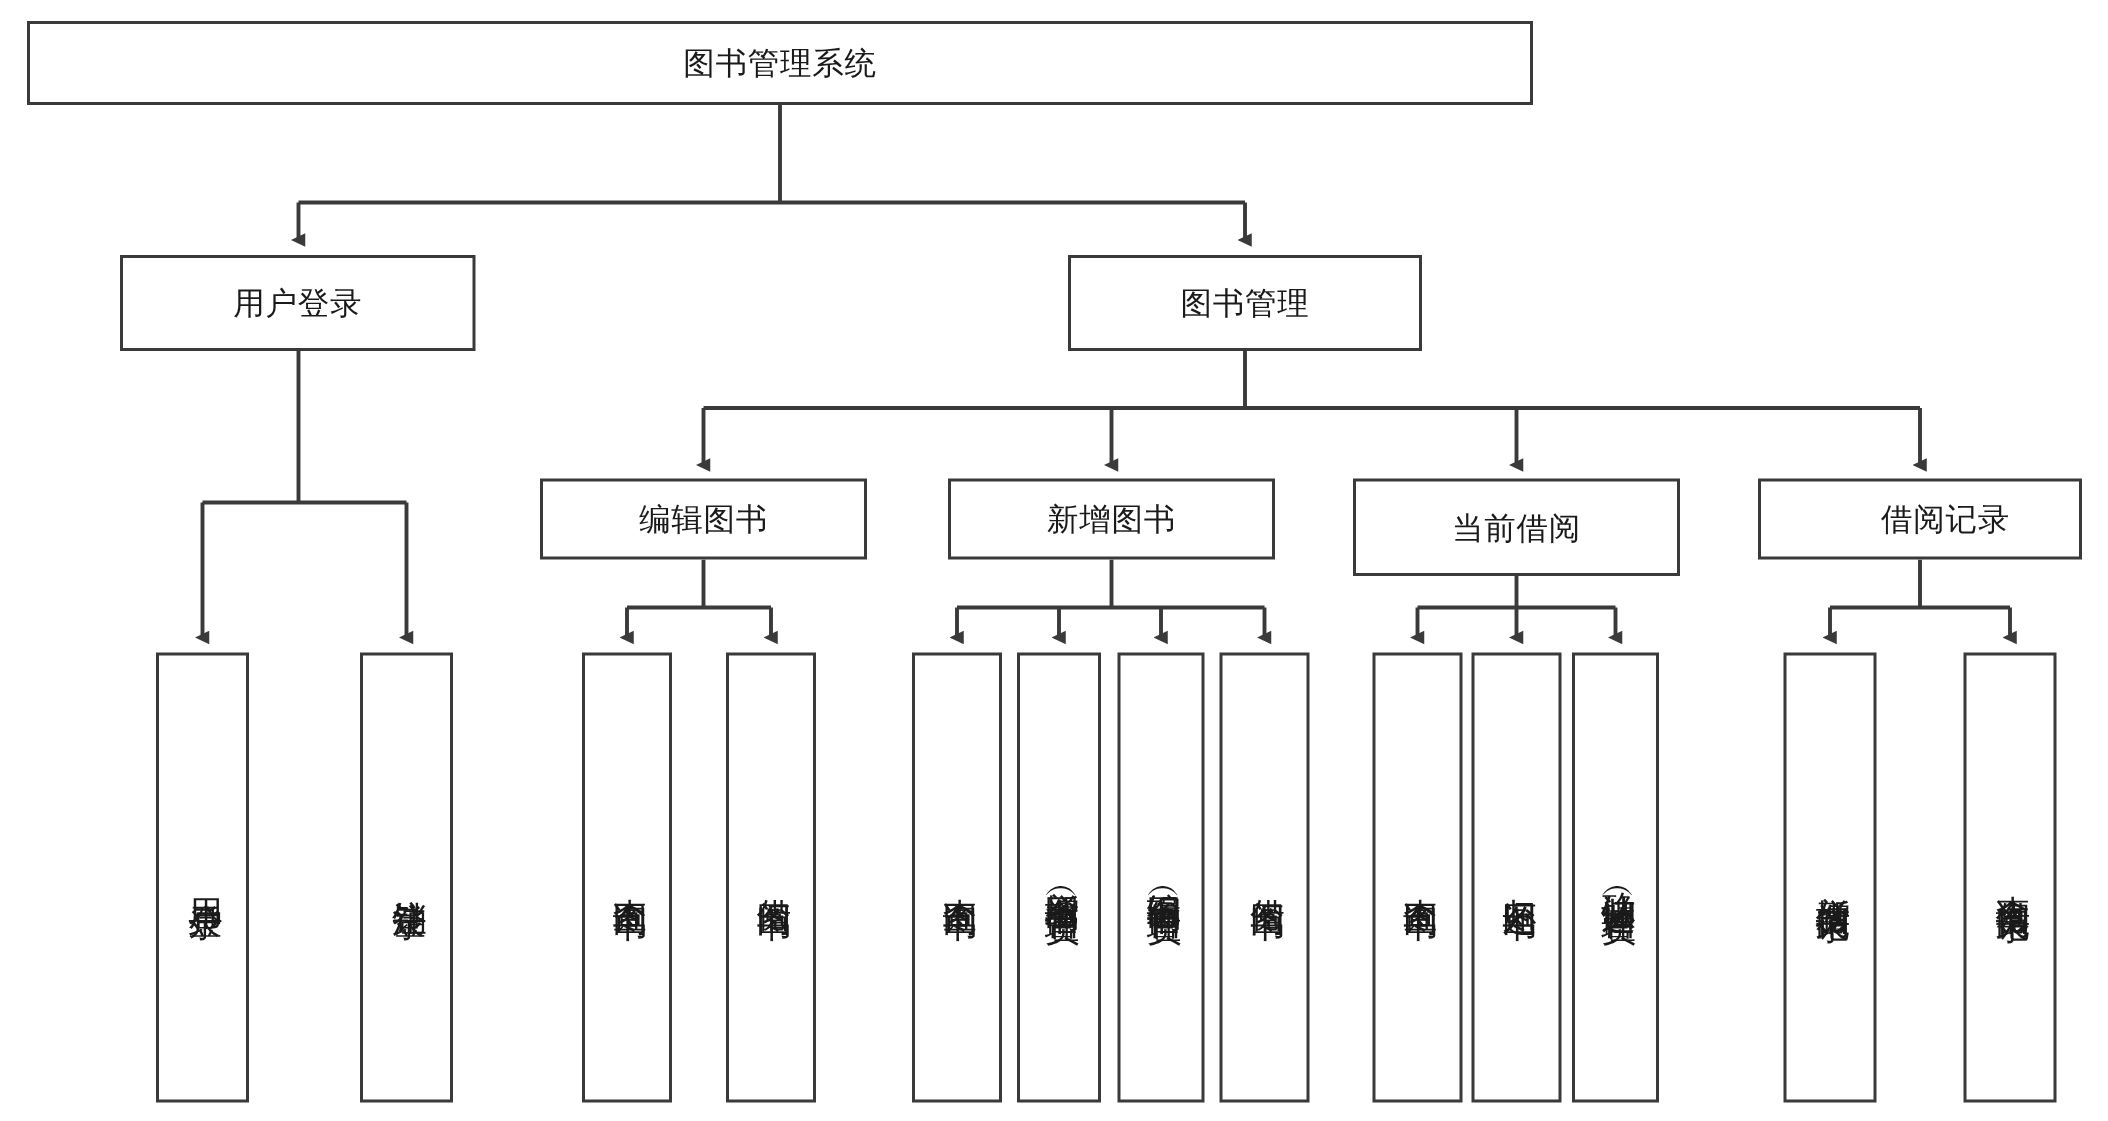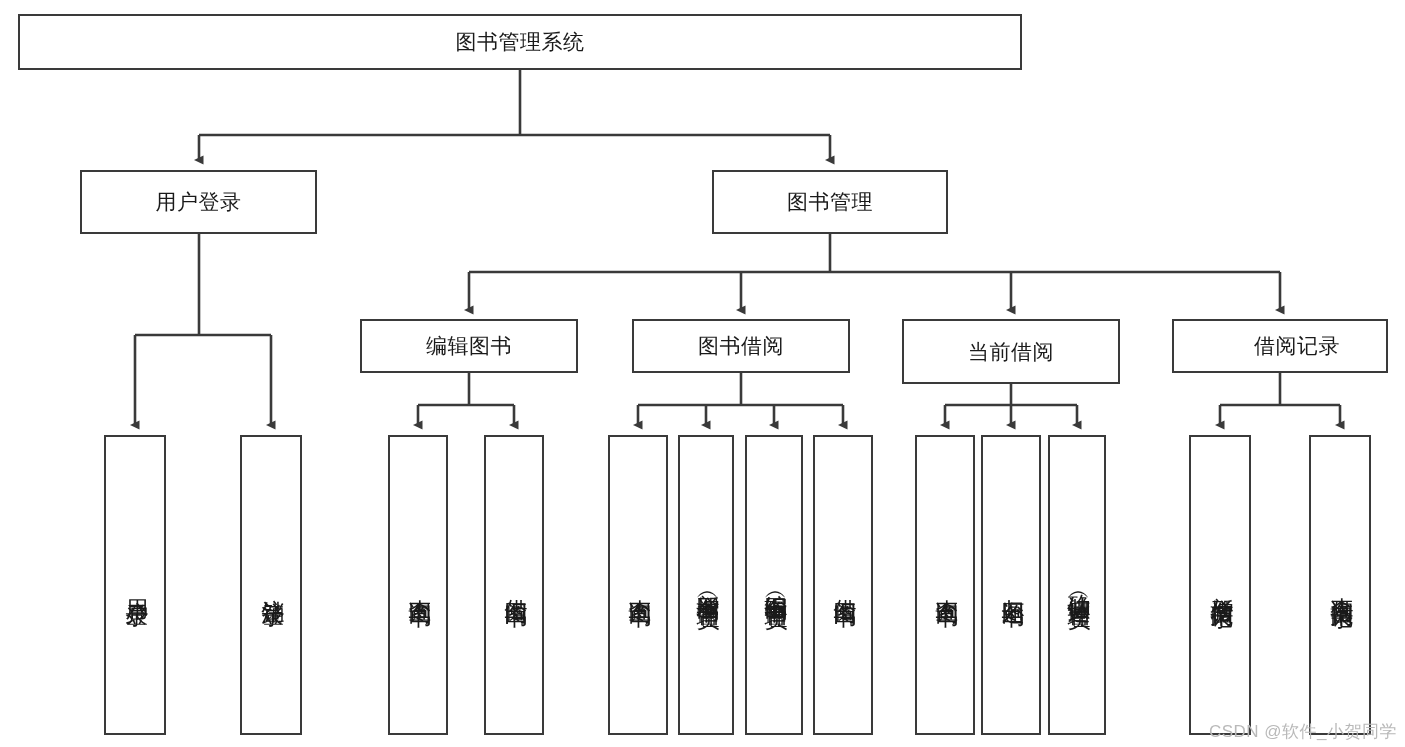--- a/index.html
+++ b/index.html
@@ -126,21 +126,21 @@
       <div class="node horizontal" style="left: 80px; top: 170px; width: 237px; height: 64px;">
         <span class="txt">用户登录</span>
       </div>
       <div class="node horizontal" style="left: 712px; top: 170px; width: 236px; height: 64px;">
         <span class="txt">图书管理</span>
       </div>
       <div class="node horizontal" style="left: 360px; top: 319px; width: 218px; height: 54px;">
         <span class="txt">编辑图书</span>
       </div>
       <div class="node horizontal" style="left: 632px; top: 319px; width: 218px; height: 54px;">
-        <span class="txt">图书借阅</span>
+        <span class="txt">新增图书</span>
       </div>
       <div class="node horizontal" style="left: 902px; top: 319px; width: 218px; height: 65px;">
         <span class="txt">当前借阅</span>
       </div>
       <div class="node horizontal" style="left: 1172px; top: 319px; width: 216px; height: 54px; padding-left: 34px;">
         <span class="txt">借阅记录</span>
       </div>
       <div class="node vertical" style="left: 104px; top: 435px; width: 62px; height: 300px;">
         <span class="txt">用户登录</span>
       </div>
@@ -175,14 +175,13 @@
         <span class="txt">确认归还（管理员）</span>
       </div>
       <div class="node vertical" style="left: 1189px; top: 435px; width: 62px; height: 300px;">
         <span class="txt">新增借阅记录</span>
       </div>
       <div class="node vertical" style="left: 1309px; top: 435px; width: 62px; height: 300px;">
         <span class="txt">查询借阅记录</span>
       </div>
     </div>
 
-  <div id="watermark">CSDN @软件_小贺同学</div>
 </div>
 
 </body></html>

